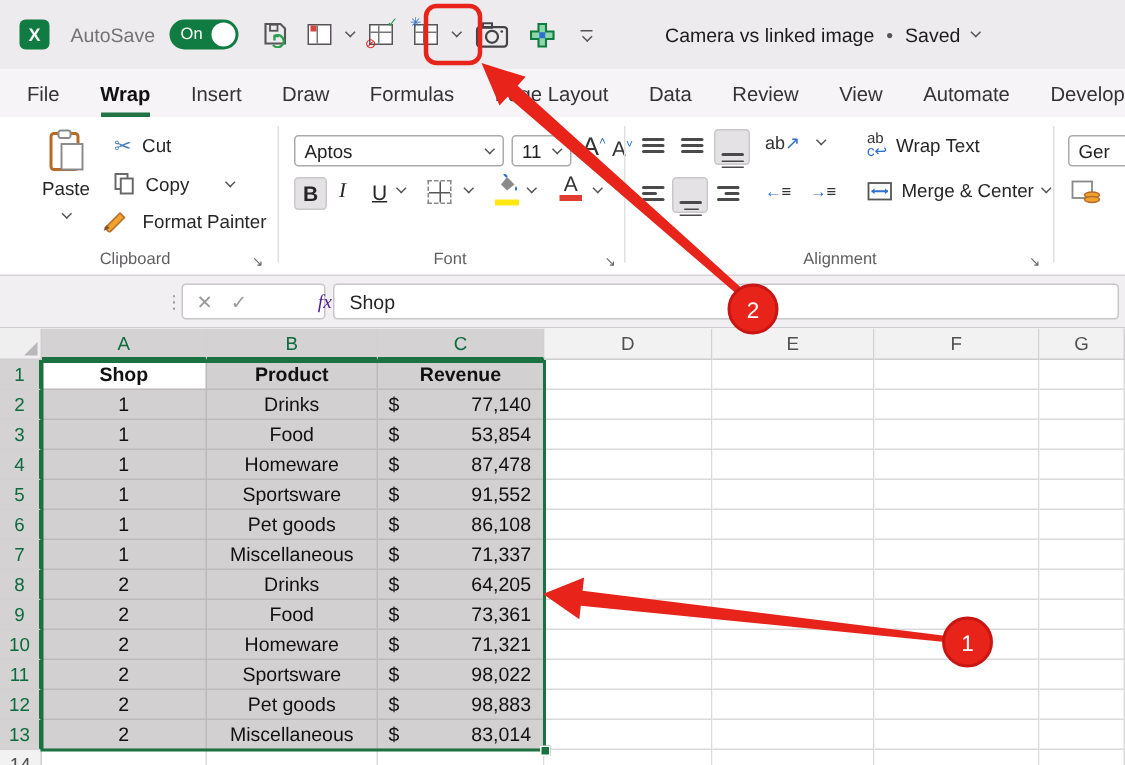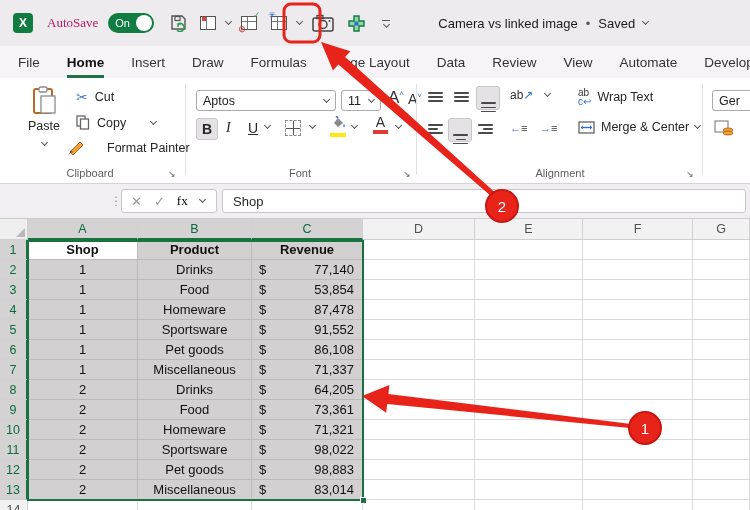--- a/index.html
+++ b/index.html
@@ -3,21 +3,21 @@
 <meta charset="utf-8">
 <style>
   * { margin:0; padding:0; box-sizing:border-box; }
   html,body { width:750px; height:510px; overflow:hidden; }
   body { font-family:"Liberation Sans", sans-serif; font-size:13px; color:#262626; background:#fff; position:relative; }
   .abs { position:absolute; }
 
   
   .titlebar { position:absolute; left:0; top:0; width:750px; height:46px; background:#edebee; display:flex; align-items:center; }
   .xl-logo { width:20px; height:20px; margin-left:13px; background:#107C41; border-radius:4px; color:#fff; font-weight:bold; font-size:12px; display:flex; align-items:center; justify-content:center; }
-  .autosave-lbl { margin-left:14px; font-size:13px; color:#be185d;font-family:Liberation Serif, serif; }
+  .autosave-lbl { margin-left:14px; font-size:13px; color:#737373; }
   .toggle { margin-left:10px; width:46px; height:20px; border-radius:10px; background:#107C41; display:flex; align-items:center; position:relative; }
   .toggle .t-lbl { color:#fff; font-size:11px; margin-left:7px; }
   .toggle .knob { position:absolute; right:2px; width:16px; height:16px; border-radius:50%; background:#fff; }
   .qat { display:flex; align-items:center; margin-left:12px; gap:6px; }
   .qat-btn { width:24px; height:26px; display:flex; align-items:center; justify-content:center; position:relative; }
   .mini-grid { width:16px; height:14px; border:1.3px solid #555; position:relative; background:#fff; }
   .mini-grid:before { content:""; position:absolute; left:0; right:0; top:4px; border-top:1px solid #777; }
   .mini-grid:after { content:""; position:absolute; top:0; bottom:0; left:5px; border-left:1px solid #777; }
   .cell-red:before  { content:""; position:absolute; left:1px; top:0px; width:4px; height:4px; background:#d64541; border:none; }
   .badge-glyph { position:absolute; font-size:9px; line-height:1; }
@@ -121,21 +121,21 @@
   <div class="title-text">
     <span>Camera vs linked image</span>
     <span style="color:#555;">•</span>
     <span>Saved</span>
     <span class="chev small"></span>
   </div>
 </div>
 
 <div class="tabsrow" id="tabsrow">
     <div class="tab">File</div>
-    <div class="tab active">Home</div>
+    <div class="tab active">Wrap</div>
     <div class="tab">Insert</div>
     <div class="tab">Draw</div>
     <div class="tab">Formulas</div>
     <div class="tab">Page Layout</div>
     <div class="tab">Data</div>
     <div class="tab">Review</div>
     <div class="tab">View</div>
     <div class="tab">Automate</div>
     <div class="tab">Developer</div>
   </div>
@@ -156,21 +156,21 @@
     <span class="rbtn-lbl">Cut</span>
   </div>
   <div class="abs" style="left:76px; top:37px; display:flex; align-items:center; gap:7px;">
     <svg width="14" height="15" viewBox="0 0 14 15">
         <rect x="1" y="1" width="8" height="10" fill="#fff" stroke="#666" stroke-width="1.3"></rect>
         <rect x="4.5" y="4" width="8" height="10" fill="#fff" stroke="#666" stroke-width="1.3"></rect>
       </svg>
     <span class="rbtn-lbl">Copy</span>
     <span class="chev small" style="margin-left:18px;"></span>
   </div>
-  <div class="abs" style="left:68px; top:62px; display:flex; align-items:center; gap:22px;">
+  <div class="abs" style="left:68px; top:62px; display:flex; align-items:center; gap:10px;">
     <svg width="17" height="15" viewBox="0 0 17 15">
         <path d="M2 12 L12 2 l3 3 L5 15 z" fill="#f0a22e" stroke="#b66a28" stroke-width="1"></path>
         <path d="M1 14 l4 -2 -2 -2 z" fill="#7a5230"></path>
       </svg>
     <span class="rbtn-lbl">Format Painter</span>
   </div>
   <div class="grp-label" style="left:30px; width:120px;">Clipboard</div>
   <div class="launcher" style="left:168px;">↘</div>
   <div class="vsep" style="left:185px;"></div>
 
@@ -273,21 +273,21 @@
       </svg>
   </div>
 
 </div>
 
 <div class="formulabar">
   <span class="abs" style="left:110px; top:10px; color:#9a9a9a; font-size:12px;">⋮</span>
   <div class="fb-box" style="left:121px; width:96px; gap:12px; padding:0 9px;">
     <span style="color:#9a9a9a;">✕</span>
     <span style="color:#9a9a9a;">✓</span>
-    <span style="font-family:'Liberation Serif', serif; color:#000000;">fx</span>
+    <span style="font-style:italic; font-family:'Liberation Serif', serif; color:#4c1d95;margin-left:35px;">fx</span>
     <span class="chev small"></span>
   </div>
   <div class="fb-box" style="left:222px; width:524px; padding:0 10px;">
     <span>Shop</span>
   </div>
 </div>
 
 <div id="grid">
     <div class="corner" style="left: 0px; top: 0px; width: 28px; height: 21px;"></div>
     <div class="colhead selh" style="left: 28px; top: 0px; width: 110px; height: 21px;">A</div>

